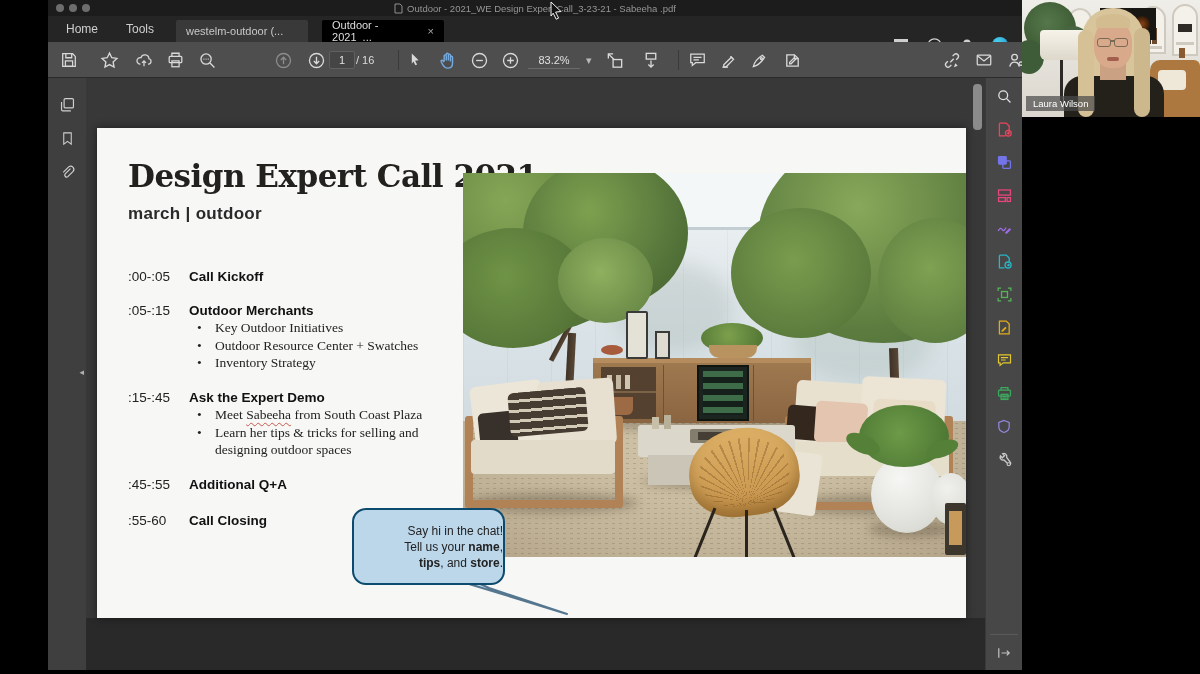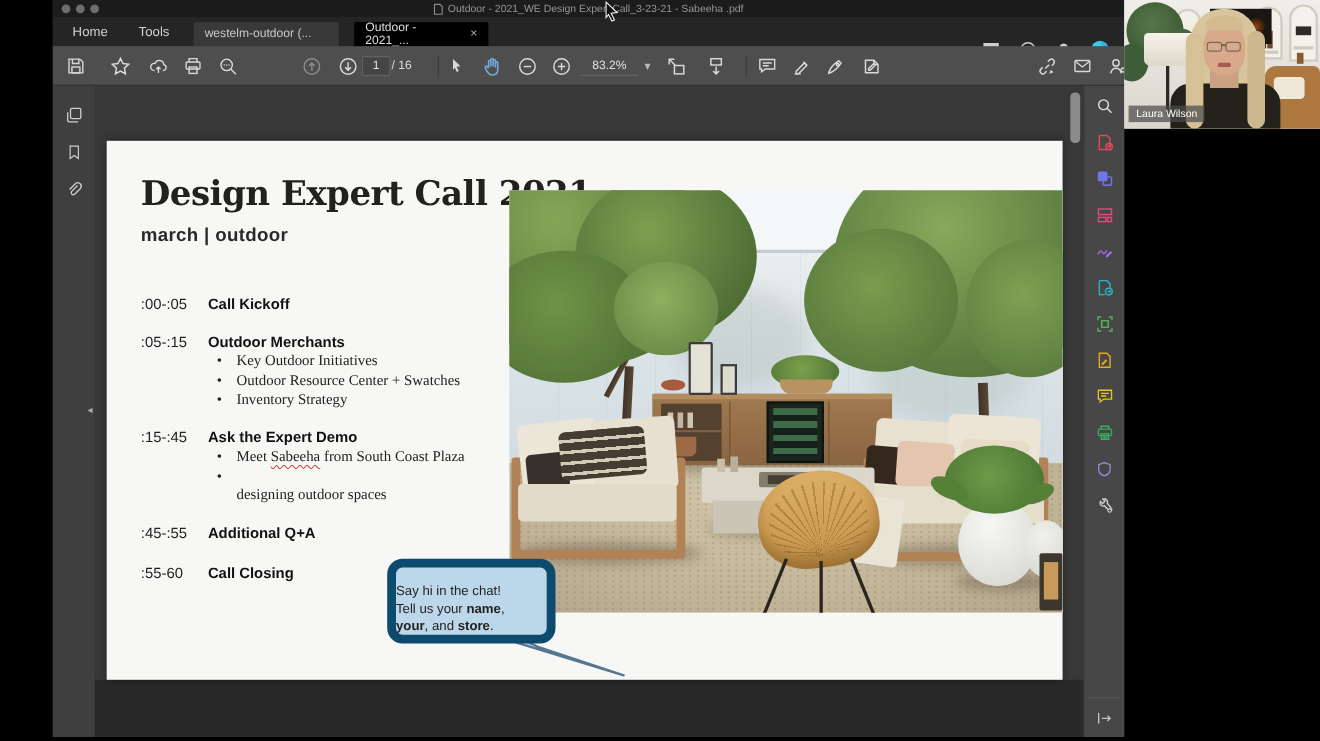--- a/index.html
+++ b/index.html
@@ -74,22 +74,22 @@
             background:radial-gradient(ellipse at 50% 20%, #d3c7ab, #c0b296 70%, #b3a489);}
   .ground-tex { position:absolute; inset:0;
             background-image:radial-gradient(rgba(90,75,50,.22) 1px, transparent 1.4px);
             background-size:7px 5px; }
   .trunk { position:absolute; background:linear-gradient(90deg,#3e3226,#5a4836); }
   .wood { background:linear-gradient(180deg,#a07a50,#8a6541); }
   .shadow { position:absolute; border-radius:50%; background:rgba(60,50,35,.30); filter:blur(5px); }
 
   
   .callout { position:absolute; left:255px; top:380px; width:153px; height:77px; background:#bcd7ea;
-             border:8px solid #0c4a6e; border-radius:14px; z-index:12; font-size:12px; line-height:16px;
-             color:#222; text-align:left; padding-top:13px; }
+             border:2px solid #0c4a6e; border-radius:14px; z-index:12; font-size:12px; line-height:16px;
+             color:#222; text-align:right; padding-top:13px; }
   .callout-tail { position:absolute; left:352px; top:442px; z-index:11; }
 
   
   .cam { position:absolute; left:1022px; top:0; width:178px; height:117px; background:#e3dfd7; overflow:hidden; }
   .cam-name { position:absolute; left:4px; top:96px; background:rgba(75,75,75,.72); color:#fff;
               font-size:9.5px; padding:2px 7px; z-index:9; }
 
   .cursor { position:absolute; z-index:50; }
   svg { display:block; }
 </style>
@@ -428,21 +428,21 @@
             </div>
           </div>
         </div>
 
         <div class="arow" style="top:262px">
           <span class="atime">:15-:45</span>
           <div>
             <div class="ahead">Ask the Expert Demo</div>
             <div class="ablts">
               <div class="ab"><span>Meet </span><span class="wavy">Sabeeha</span><span> from South Coast Plaza</span></div>
-              <div class="ab"><br><span>designing outdoor spaces</span></div>
+              <div class="ab"><span>Learn her tips &amp; tricks for selling and</span><br><span>designing outdoor spaces</span></div>
             </div>
           </div>
         </div>
 
         <div class="arow" style="top:349px">
           <span class="atime">:45-:55</span>
           <span class="ahead">Additional Q+A</span>
         </div>
 
         <div class="arow" style="top:385px">
@@ -543,21 +543,21 @@
           <div class="blob" style="left:462px; top:268px; width:34px; height:16px; background:#558038; transform:rotate(-20deg)"></div>
           <div class="abs" style="left:468px; top:300px; width:40px; height:52px; border-radius:50%; background:radial-gradient(circle at 40% 30%, #f0f0ec, #d5d5cf)"></div>
           <div class="abs" style="left:482px; top:330px; width:21px; height:52px; background:#3c362c; border-radius:2px">
             <div class="abs" style="left:4px; top:8px; width:13px; height:34px; background:#c79a5c"></div>
           </div>
         </div>
 
         <div class="callout">
           <div>Say hi in the chat!</div>
           <div><span>Tell us your </span><b>name</b><span>,</span></div>
-          <div><b>your</b><span>, and </span><b>store</b><span>.</span></div>
+          <div><b>tips</b><span>, and </span><b>store</b><span>.</span></div>
         </div>
         <svg class="callout-tail" width="125" height="48" viewBox="0 0 125 48">
           <polygon points="6,2 40,18 118,44 20,14" fill="#bcd7ea" stroke="#55768f" stroke-width="2" stroke-linejoin="round"></polygon>
         </svg>
       </div>
     </div>
   </div>
 
   <div class="cam">
     <div class="abs" style="left:0; top:0; width:178px; height:117px; background:linear-gradient(180deg,#f0eee9,#dad6cd)"></div>

